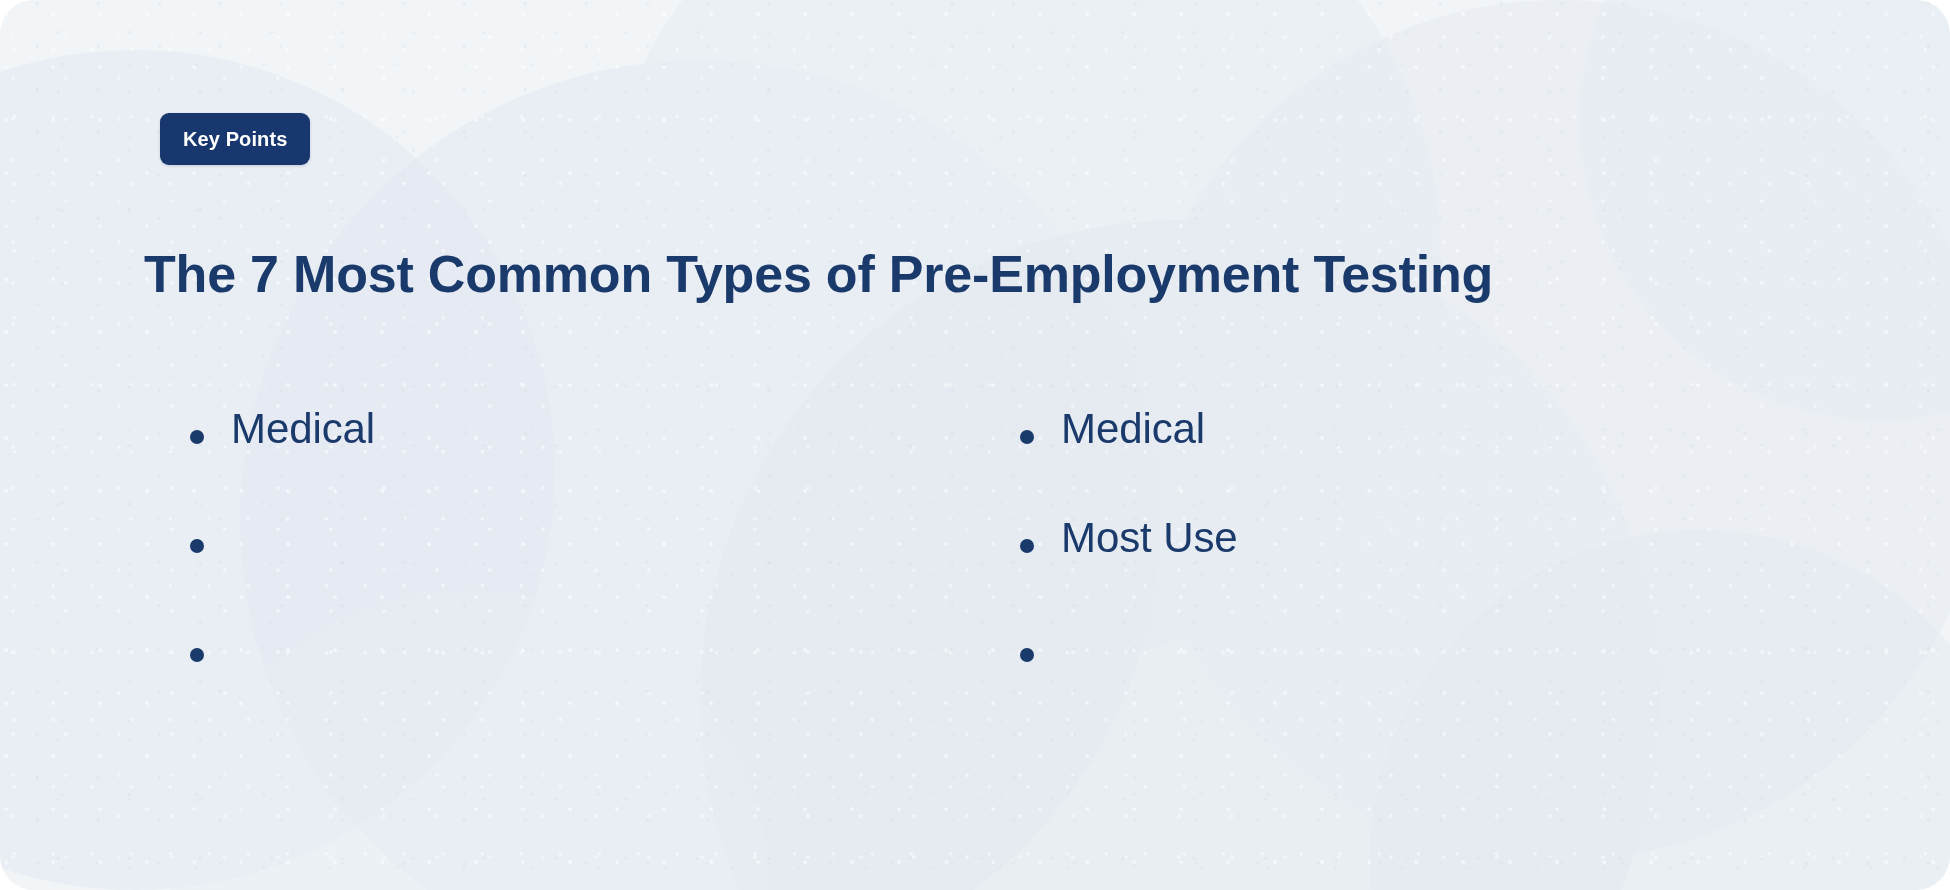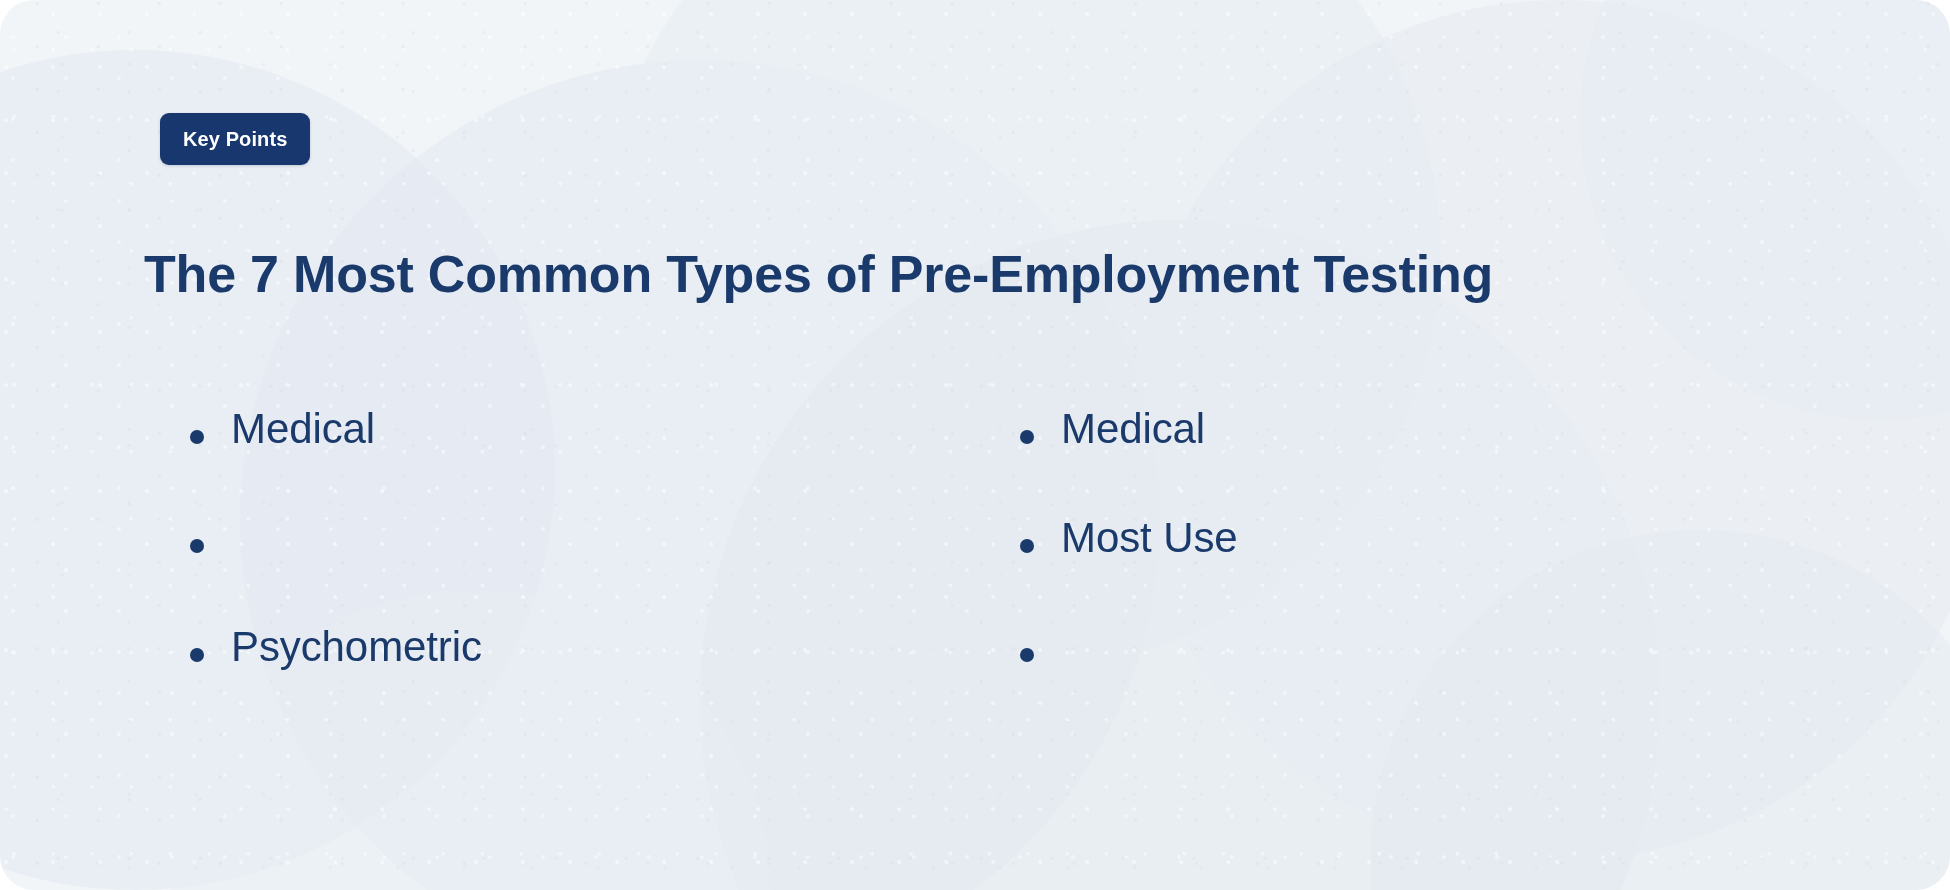--- a/index.html
+++ b/index.html
@@ -170,21 +170,20 @@
           <span class="bullet-text">Medical</span>
         </div>
 
 
         <div class="bullet-item">
           <span class="bullet-dot"></span>
         </div>
 
         <div class="bullet-item">
           <span class="bullet-dot"></span>
-          <span class="bullet-text">Psychometric</span>
         </div>
 
       </div>
 
       <div class="bullet-column" id="bullet-column-right">
 
         <div class="bullet-item">
           <span class="bullet-dot"></span>
           <span class="bullet-text">Medical</span>
         </div>

